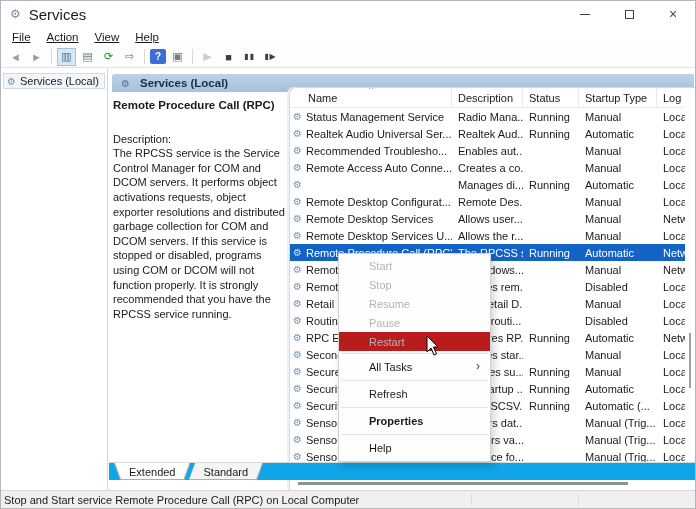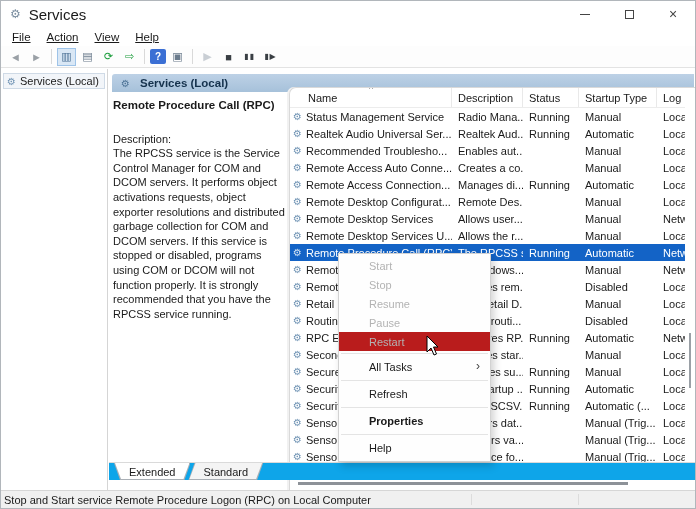--- a/index.html
+++ b/index.html
@@ -230,21 +230,20 @@
               <span>Remote Access Auto Conne...</span>
             </div>
             <div class="cell c-desc">Creates a co...</div>
             <div class="cell c-status"></div>
             <div class="cell c-startup">Manual</div>
             <div class="cell c-logon">Local Syste</div>
           </div>
           <div class="srow">
             <div class="cell c-name">
               <span class="sicon">⚙</span>
-              <span>Remote Access Connection...</span>
             </div>
             <div class="cell c-desc">Manages di...</div>
             <div class="cell c-status">Running</div>
             <div class="cell c-startup">Automatic</div>
             <div class="cell c-logon">Local Syste</div>
           </div>
           <div class="srow">
             <div class="cell c-name">
               <span class="sicon">⚙</span>
               <span>Remote Desktop Configurat...</span>
@@ -453,21 +452,21 @@
   <div class="tabstrip">
       <div class="tab active">
         <span class="tlabel">Extended</span>
       </div>
       <div class="tab inactive">
         <span class="tlabel">Standard</span>
       </div>
     </div>
 
   <div class="statusbar">
-    <span class="stext">Stop and Start service Remote Procedure Logon (RPC) on Local Computer</span>
+    <span class="stext">Stop and Start service Remote Procedure Call (RPC) on Local Computer</span>
     <span class="sdiv" style="left:470px"></span>
     <span class="sdiv" style="left:577px"></span>
   </div>
 
   <svg class="cursor" width="16" height="22" viewBox="0 0 16 22">
     <polygon points="1,1 1,17 5,13 8,20 10.5,19 7.5,12 12,12" fill="#ffffff" stroke="#000000" stroke-width="1"></polygon>
   </svg>
 
 </div>
 

